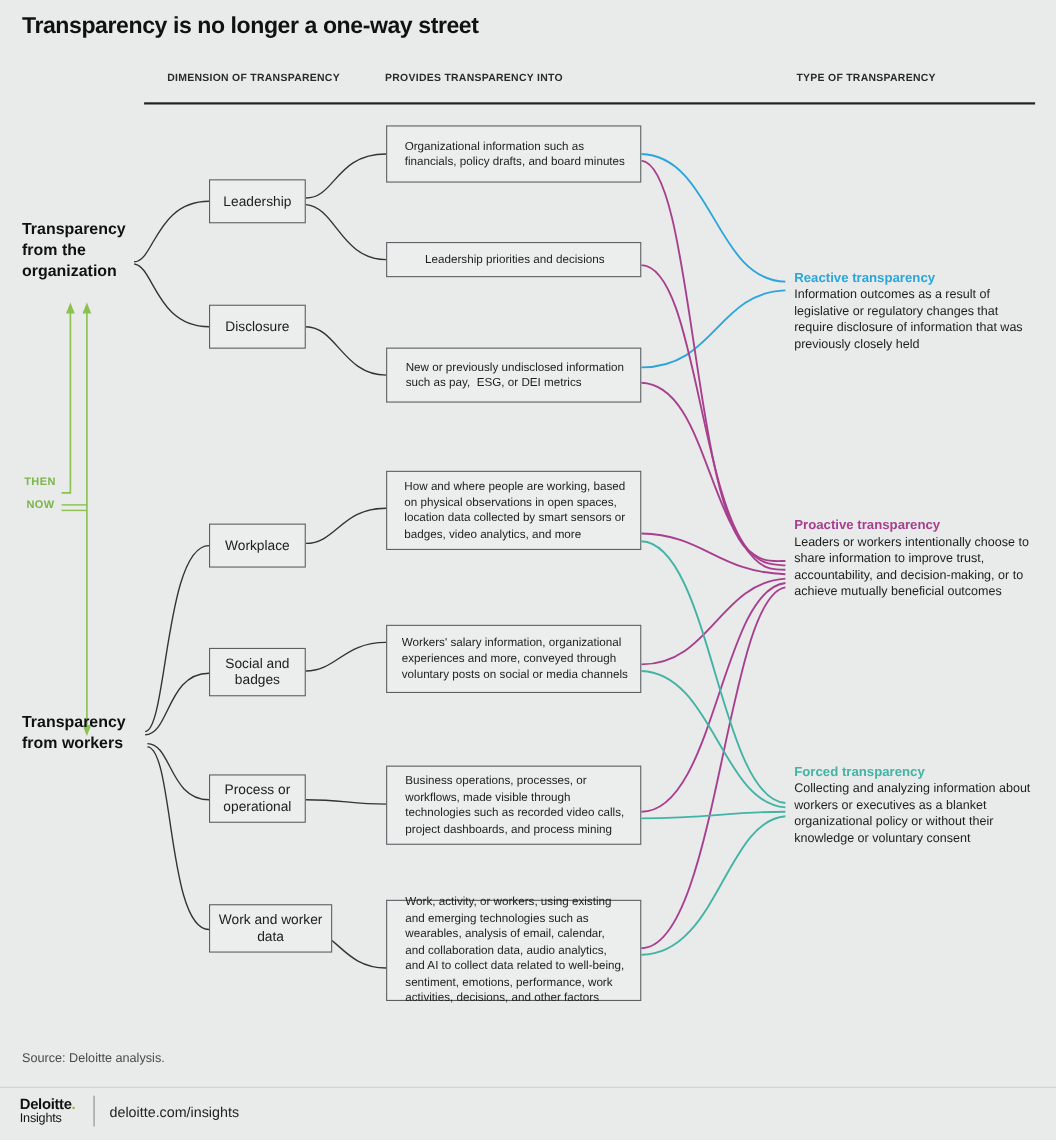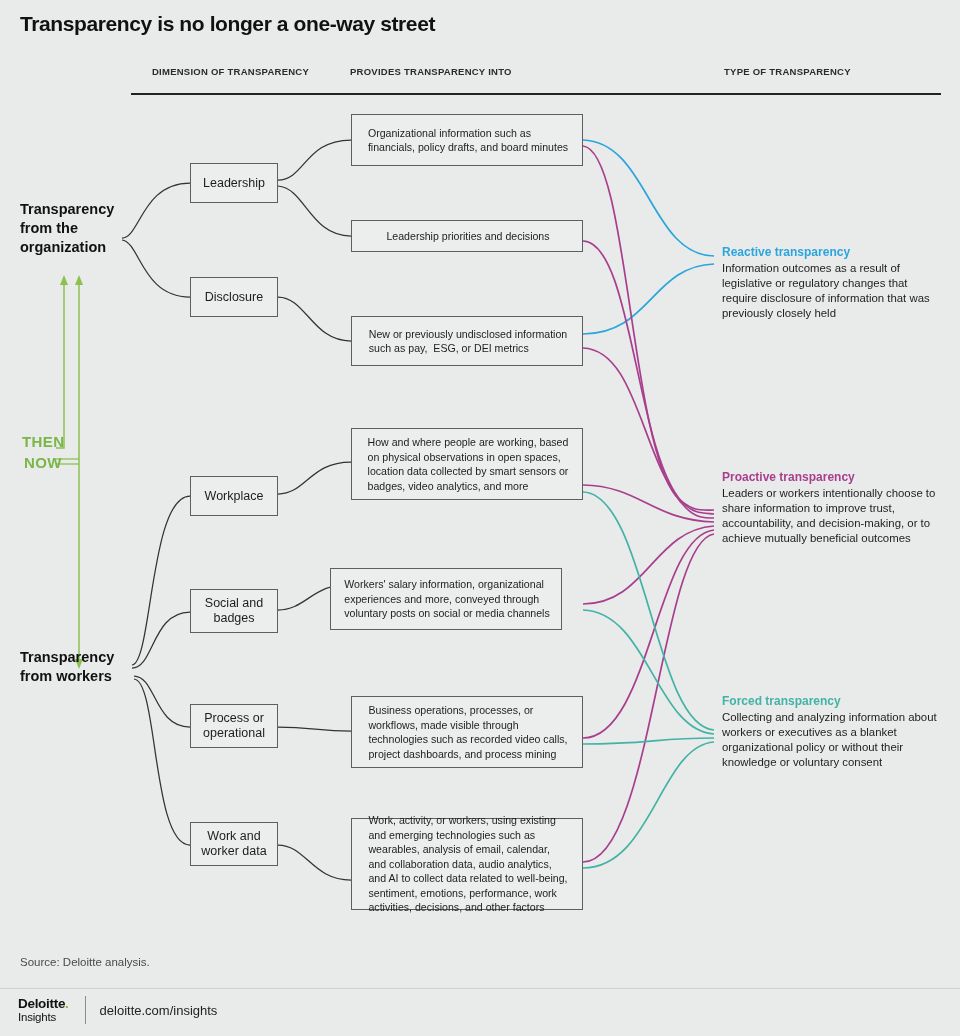--- a/index.html
+++ b/index.html
@@ -33,21 +33,21 @@
   
   .group-label{
     position:absolute;font-size:14.5px;font-weight:bold;line-height:1.32;
     color:#111;text-align:left;
   }
   #label-org{left:20px;top:200px;width:120px;}
   #label-workers{left:20px;top:648px;width:122px;}
 
   
   .tn{
-    position:absolute;font-size:15px;font-weight:bold;letter-spacing:0.4px;
+    position:absolute;font-size:10px;font-weight:bold;letter-spacing:0.4px;
     color:#7ab648;
   }
   #then-label{left:22px;top:433px;}
   #now-label{left:24px;top:454px;}
 
   
   .box{
     position:absolute;box-sizing:border-box;
     background:#eceded;border:1.4px solid #5b5f62;
     display:flex;align-items:center;
@@ -157,21 +157,21 @@
   </div>
   <div class="box dim" style="left:190px;top:476px;width:88px;height:40px;">
     <span>Workplace</span>
   </div>
   <div class="box dim" style="left:190px;top:589px;width:88px;height:44px;">
     <span>Social and badges</span>
   </div>
   <div class="box dim" style="left:190px;top:704px;width:88px;height:44px;">
     <span>Process or operational</span>
   </div>
-  <div class="box dim" style="left:190px;top:822px;width:88px;height:44px;">
+  <div class="box dim" style="left:190px;top:822px;width:112px;height:44px;">
     <span>Work and worker data</span>
   </div>
 
   <div class="box desc" style="left:351px;top:114px;width:232px;height:52px;">
     <div>
         <span style="white-space: pre;">Organizational information such as</span>
         <span style="white-space: pre;">financials, policy drafts, and board minutes</span>
       </div>
   </div>
   <div class="box desc" style="left:351px;top:220px;width:232px;height:32px;">
@@ -186,21 +186,21 @@
       </div>
   </div>
   <div class="box desc" style="left:351px;top:428px;width:232px;height:72px;">
     <div>
         <span style="white-space: pre;">How and where people are working, based</span>
         <span style="white-space: pre;">on physical observations in open spaces,</span>
         <span style="white-space: pre;">location data collected by smart sensors or</span>
         <span style="white-space: pre;">badges, video analytics, and more</span>
       </div>
   </div>
-  <div class="box desc" style="left:330px;top:568px;width:232px;height:62px;">
+  <div class="box desc" style="left:351px;top:568px;width:232px;height:62px;">
     <div>
         <span style="white-space: pre;">Workers' salary information, organizational</span>
         <span style="white-space: pre;">experiences and more, conveyed through</span>
         <span style="white-space: pre;">voluntary posts on social or media channels</span>
       </div>
   </div>
   <div class="box desc" style="left:351px;top:696px;width:232px;height:72px;">
     <div>
         <span style="white-space: pre;">Business operations, processes, or</span>
         <span style="white-space: pre;">workflows, made visible through</span>

